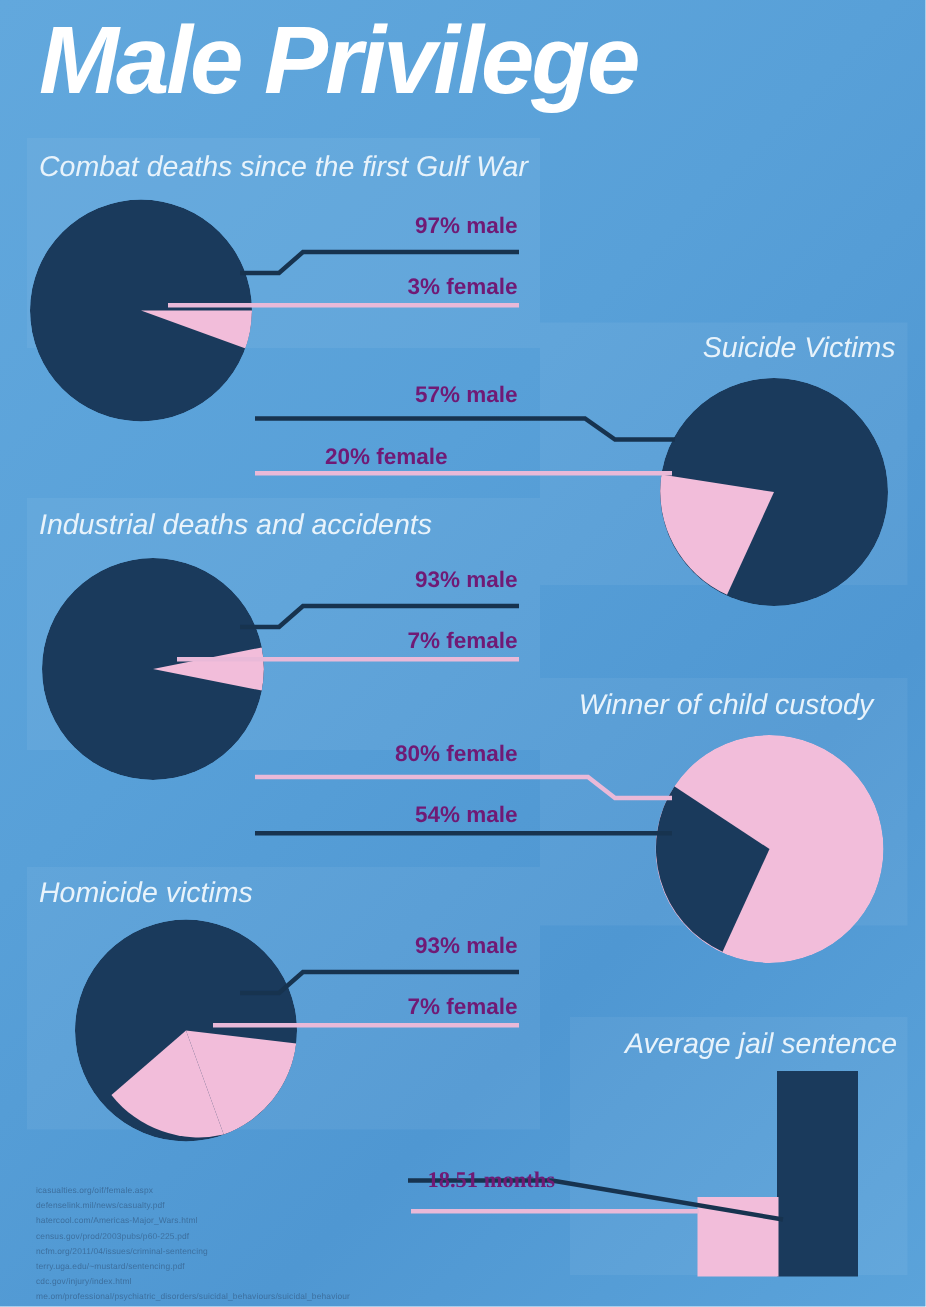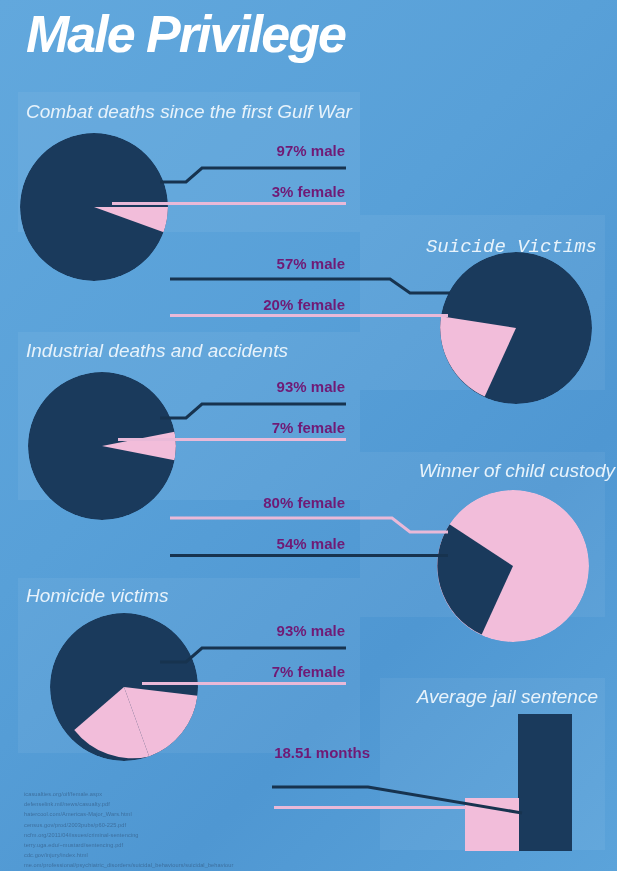--- a/index.html
+++ b/index.html
@@ -6,21 +6,21 @@
   body{
     width:617px;height:871px;position:relative;overflow:hidden;
     font-family:"Liberation Sans","DejaVu Sans",sans-serif;
     background:linear-gradient(135deg,#62a8dd 0%,#58a0d8 40%,#4f97d2 70%,#5ba3da 100%);
   }
   .stage{position:absolute;inset:0;}
 
   
   #title{
     position:absolute;left:26px;top:8px;width:570px;
-    font-size:52px;font-weight:bold;font-style:italic;color:#ffffff;
+    font-size:64px;font-weight:bold;font-style:italic;color:#ffffff;
     letter-spacing:-2px;line-height:1;white-space:nowrap;
   }
 
   
   .panel{position:absolute;background:rgba(255,255,255,0.055);}
 
   
   .sec-title{
     position:absolute;font-size:19px;font-style:italic;color:#e8f3fb;
     white-space:nowrap;font-weight:normal;text-align:center;
@@ -73,51 +73,51 @@
   </svg>
 
   <div class="lbl" style="left:160px;top:142px;width:185px;">97% male</div>
   <svg class="leader" style="left:160px;top:160px;" width="186" height="24">
     <polyline points="0,22 26,22 42,8 186,8" fill="none" stroke="#17334f" stroke-width="3"></polyline>
   </svg>
 
   <div class="lbl" style="left:160px;top:183px;width:185px;">3% female</div>
   <div class="rule pink" style="left:112px;top:202px;width:234px;"></div>
 
-  <div class="sec-title right" style="left:355px;top:236px;width:242px;font-family:Liberation Mono, monospace;">Suicide Victims</div>
+  <div class="sec-title right" style="left:355px;top:222px;width:242px;">Suicide Victims</div>
 
   <svg class="pie" style="left:440px;top:252px;" width="152" height="152" viewBox="0 0 100 100">
     <circle cx="50" cy="50" r="50" fill="#1a3a5c"></circle>
     <path d="M50 50 L0.6 42.3 A50 50 0 0 0 29.4 95.1 Z" fill="#f2bdda"></path>
   </svg>
 
   <div class="lbl" style="left:170px;top:255px;width:175px;">57% male</div>
   <svg class="leader" style="left:170px;top:273px;" width="280" height="24">
     <polyline points="0,6 220,6 240,20 280,20" fill="none" stroke="#17334f" stroke-width="3"></polyline>
   </svg>
 
-  <div class="lbl" style="left:170px;top:296px;width:175px;">20% female</div>
+  <div class="lbl" style="left:170px;top:296px;width:175px;text-align:center;">20% female</div>
   <div class="rule pink" style="left:170px;top:314px;width:278px;"></div>
 
   <div class="sec-title" style="left:26px;top:340px;">Industrial deaths and accidents</div>
 
   <svg class="pie" style="left:28px;top:372px;" width="148" height="148" viewBox="0 0 100 100">
     <circle cx="50" cy="50" r="50" fill="#1a3a5c"></circle>
     <path d="M50 50 L99.0 59.7 A50 50 0 0 0 99.0 40.3 Z" fill="#f2bdda"></path>
   </svg>
 
   <div class="lbl" style="left:160px;top:378px;width:185px;">93% male</div>
   <svg class="leader" style="left:160px;top:396px;" width="186" height="24">
     <polyline points="0,22 26,22 42,8 186,8" fill="none" stroke="#17334f" stroke-width="3"></polyline>
   </svg>
 
   <div class="lbl" style="left:160px;top:419px;width:185px;">7% female</div>
   <div class="rule pink" style="left:118px;top:438px;width:228px;"></div>
 
-  <div class="sec-title right" style="left:373px;top:460px;width:242px;">Winner of child custody</div>
+  <div class="sec-title right" style="left:363px;top:460px;width:242px;text-align:center;">Winner of child custody</div>
 
   <svg class="pie" style="left:437px;top:490px;" width="152" height="152" viewBox="0 0 100 100">
     <circle cx="50" cy="50" r="50" fill="#f2bdda"></circle>
     <path d="M50 50 L8.2 22.5 A50 50 0 0 0 29.4 95.1 Z" fill="#1a3a5c"></path>
   </svg>
 
   <div class="lbl" style="left:170px;top:494px;width:175px;">80% female</div>
   <svg class="leader" style="left:170px;top:512px;" width="278" height="24">
     <polyline points="0,6 222,6 240,20 278,20" fill="none" stroke="#e9b9d8" stroke-width="3"></polyline>
   </svg>
@@ -143,21 +143,21 @@
 
   <div class="sec-title right" style="left:360px;top:686px;width:238px;">Average jail sentence</div>
 
   <div class="bar" style="left:518px;top:714px;width:54px;height:137px;background:#1a3a5c;"></div>
   <div class="bar" style="left:465px;top:798px;width:54px;height:53px;background:#f2bdda;"></div>
 
   <svg class="leader" style="left:272px;top:765px;" width="250" height="48">
     <polyline points="0,22 96,22 250,48" fill="none" stroke="#17334f" stroke-width="3"></polyline>
   </svg>
 
-  <div class="lbl" style="left:190px;top:744px;width:180px;">18.51 months</div>
+  <div class="lbl" style="left:190px;top:779px;width:180px;font-family:Liberation Serif, serif;">18.51 months</div>
   <div class="rule pink" style="left:274px;top:806px;width:192px;"></div>
 
   <div id="sources">
     <div>icasualties.org/oif/female.aspx</div>
     <div>defenselink.mil/news/casualty.pdf</div>
     <div>hatercool.com/Americas-Major_Wars.html</div>
     <div>census.gov/prod/2003pubs/p60-225.pdf</div>
     <div>ncfm.org/2011/04/issues/criminal-sentencing</div>
     <div>terry.uga.edu/~mustard/sentencing.pdf</div>
     <div>cdc.gov/injury/index.html</div>

